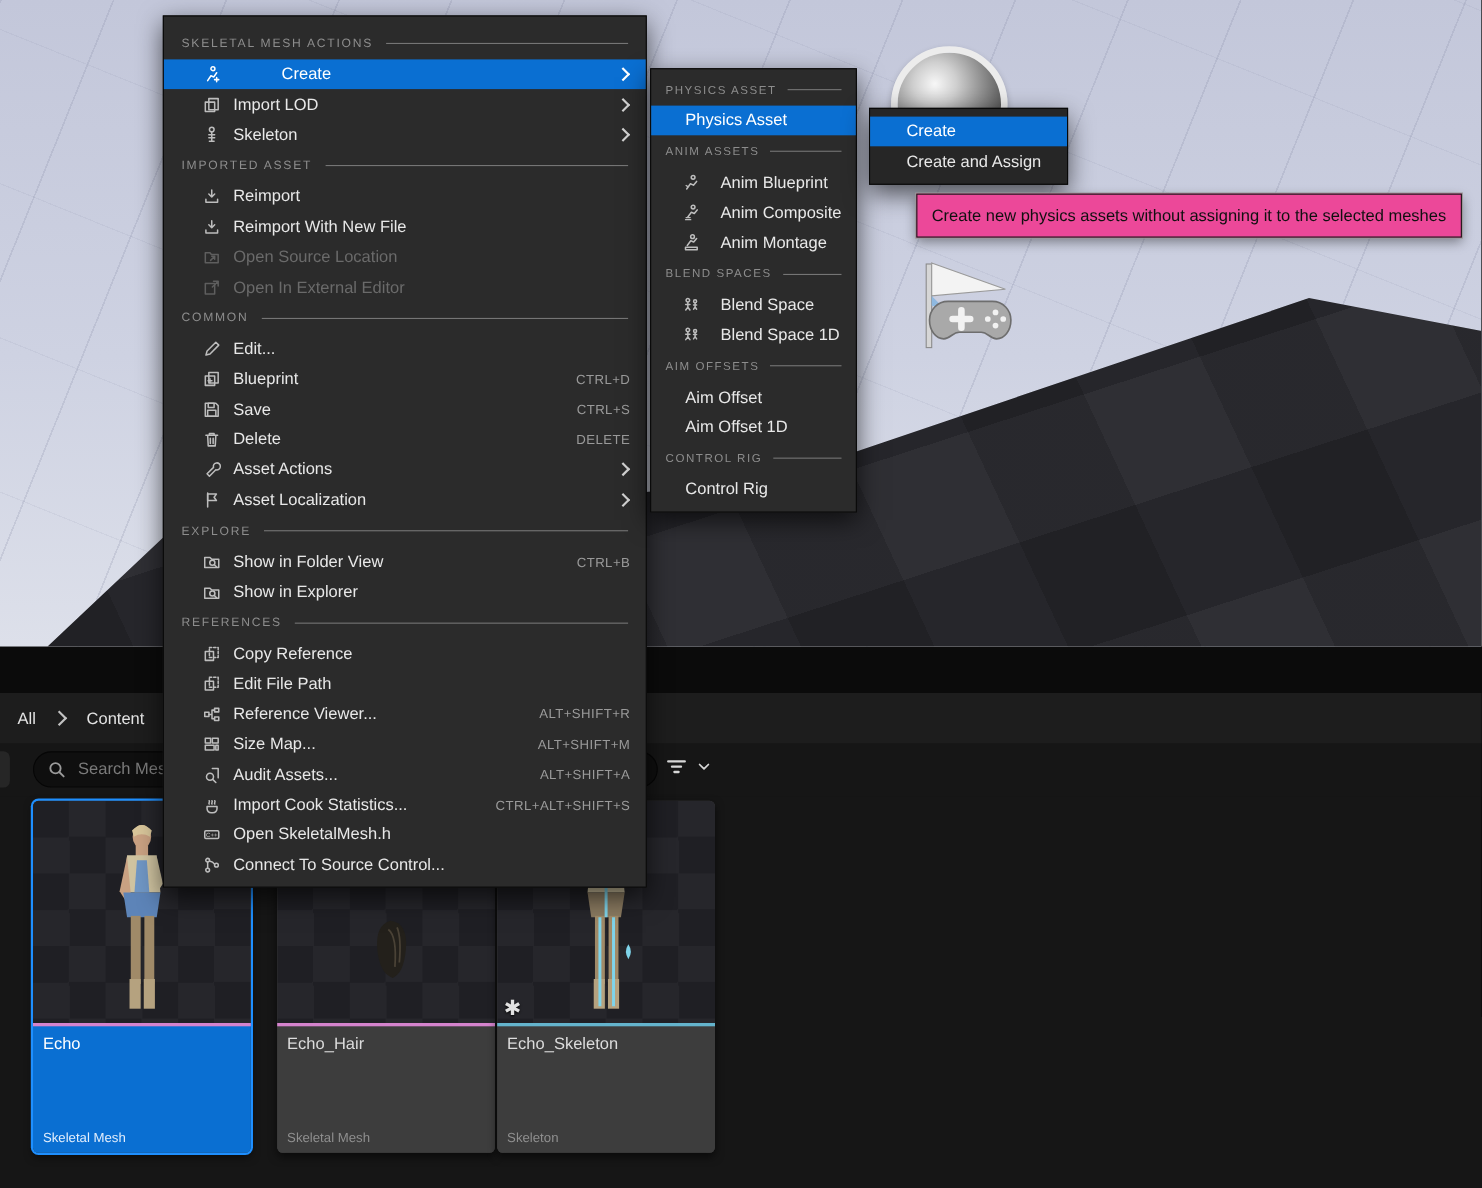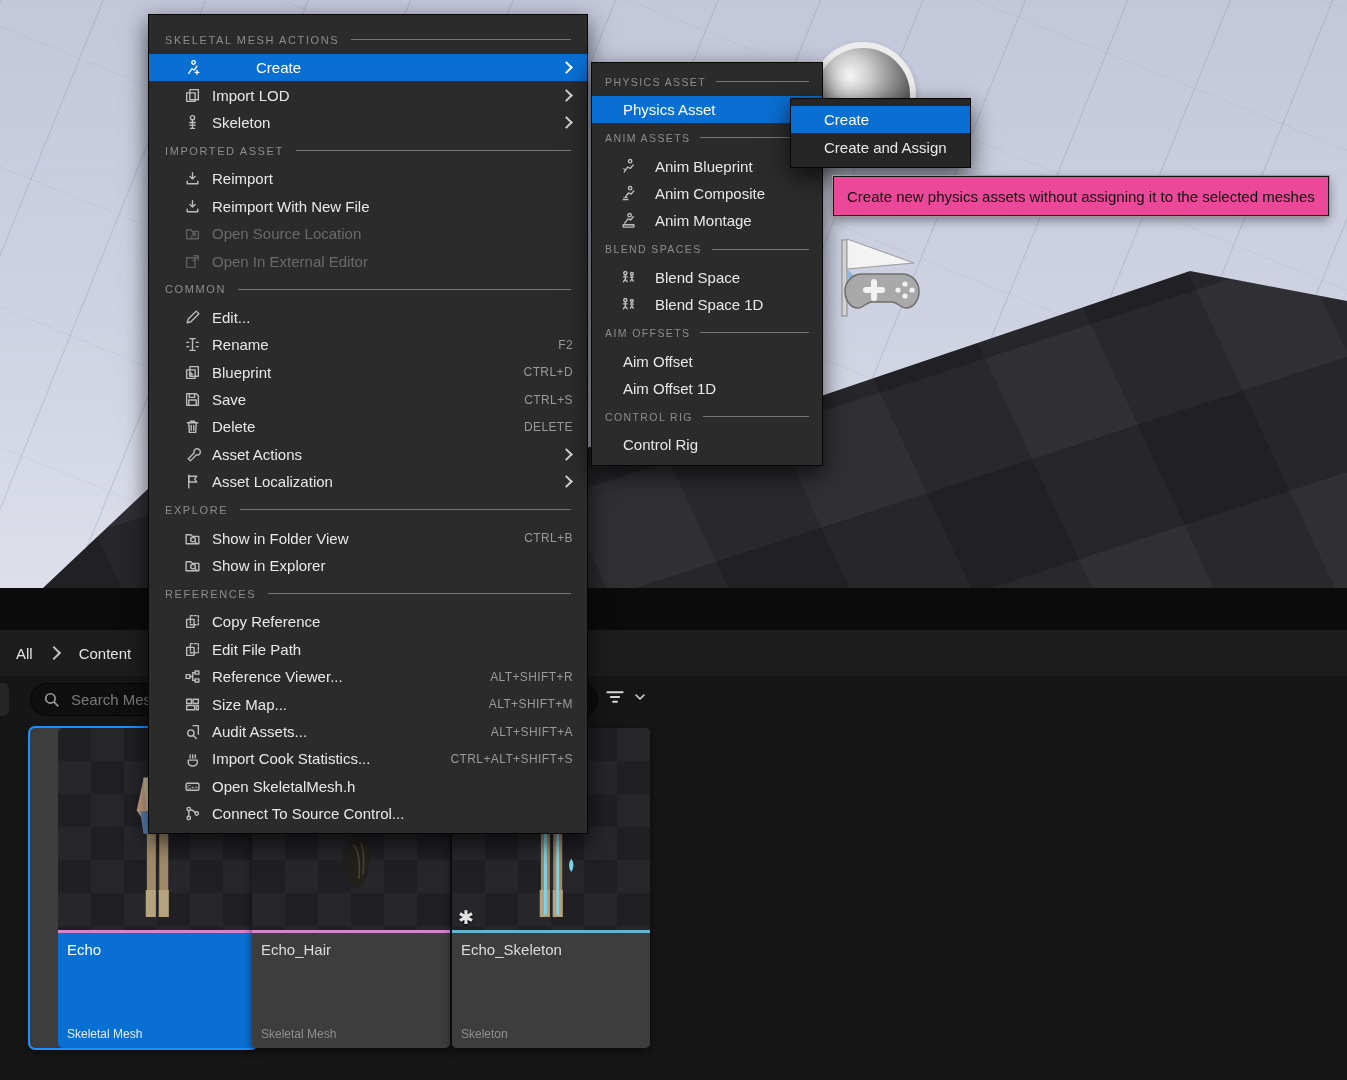--- a/index.html
+++ b/index.html
@@ -56,21 +56,21 @@
   .t-name{padding:8px 9px 0 9px;font-size:15px;color:#dcdcdc;}
   .tile.selected .t-name{color:#fff;}
   .t-type{position:absolute;left:9px;bottom:7px;font-size:12px;color:#8f8f8f;}
   .tile.selected .t-type{color:#e3eefc;}
   .dirty{position:absolute;left:6px;bottom:1px;font-size:19px;color:#e2e2e2;text-shadow:0 1px 2px #000;}
 
   
   .menu{position:absolute;background:#2b2b2b;border:1px solid #070707;
         box-shadow:0 8px 22px rgba(0,0,0,.65);box-sizing:border-box;color:#e8e8e8;}
   .menu-main{left:148px;top:14px;width:440px;padding:10px 0 6px 0;z-index:10;}
-  .menu-sub{left:591px;top:62px;width:232px;padding:4px 0 6px 0;z-index:11;}
+  .menu-sub{left:591px;top:62px;width:188px;padding:4px 0 6px 0;z-index:11;}
   .menu-third{left:790px;top:98px;width:181px;padding:7px 0 6px 0;background:#262626;z-index:12;}
   .mhdr{height:29px;display:flex;align-items:center;gap:12px;padding:0 16px;justify-content:flex-end;}
   .mhdr-t{font-size:11px;letter-spacing:1.6px;color:#8d8d8d;white-space:nowrap;}
   .mhdr-line{flex:1;height:1px;background:#757575;}
   .menu-sub .mhdr{padding:0 13px;gap:10px;}
   .menu-sub .mhdr-t{font-size:10.5px;letter-spacing:1.4px;}
   .mi{height:27.4px;display:flex;align-items:center;padding-right:14px;cursor:default;}
   .mi-ic{width:18px;margin-left:34px;display:flex;justify-content:center;align-items:center;color:#bdbdbd;flex:0 0 auto;}
   .mi-lb{margin-left:11px;font-size:15px;white-space:nowrap;color:#e8e8e8;}
   .mi-sp{flex:1;}
@@ -147,21 +147,21 @@
             </svg>
         </span>
         <span style="display:flex;">
           <svg width="16" height="16" viewBox="0 0 16 16" fill="none" stroke="currentColor" stroke-width="1.6" stroke-linecap="round" stroke-linejoin="round">
               <path d="M4 6l4 4 4-4"></path>
             </svg>
         </span>
       </div>
     </div>
 
-    <div class="tile selected" style="left:30px;padding-left:28px;">
+    <div class="tile selected" style="left:30px;">
       <div class="thumb">
         <svg width="72" height="180" viewBox="0 0 60 160" style="position:absolute;left:63px;top:18px;">
           <ellipse cx="30" cy="13" rx="7.5" ry="9.5" fill="#c9a182"></ellipse>
           <path d="M22 8 q8 -9 16 0 l-1.5 5 q-6.5 -4 -13 0 z" fill="#d8c59a"></path>
           <rect x="25" y="20" width="10" height="9" fill="#c9a182"></rect>
           <path d="M18 28 h24 l3 30 h-30 z" fill="#cfc3a0"></path>
           <path d="M26 32 h8 l2 26 h-12 z" fill="#6f96c4"></path>
           <path d="M18 29 l-6 28 5 8 4-6 z" fill="#c9a182"></path>
           <path d="M42 29 l5 22 -4 6 -4-5 z" fill="#cfc3a0"></path>
           <path d="M15 58 h30 l-3 20 h-24 z" fill="#5d84b8"></path>
@@ -307,31 +307,20 @@
           <svg width="17" height="17" viewBox="0 0 16 16" fill="none" stroke="currentColor" stroke-width="1.3" stroke-linecap="round" stroke-linejoin="round">
             <path d="M3 13l1-3.5L11.5 2l2.5 2.5L6.5 12 3 13z"></path>
           </svg>
         </span>
         <span class="mi-lb">Edit...</span>
         <span class="mi-sp"></span>
       </div>
       <div class="mi">
         <span class="mi-ic">
           <svg width="17" height="17" viewBox="0 0 16 16" fill="none" stroke="currentColor" stroke-width="1.3" stroke-linecap="round" stroke-linejoin="round">
-            <path d="M5.5 2.5h5M8 2.5v11M5.5 13.5h5"></path>
-            <path d="M2.5 6h2M2.5 10h2M11.5 6h2M11.5 10h2" stroke-width="1.1"></path>
-          </svg>
-        </span>
-        <span class="mi-lb">Rename</span>
-        <span class="mi-sp"></span>
-        <span class="mi-sc">F2</span>
-      </div>
-      <div class="mi">
-        <span class="mi-ic">
-          <svg width="17" height="17" viewBox="0 0 16 16" fill="none" stroke="currentColor" stroke-width="1.3" stroke-linecap="round" stroke-linejoin="round">
             <rect x="5.5" y="2.5" width="8" height="9"></rect>
             <rect x="2.5" y="5.5" width="8" height="8"></rect>
             <path d="M6.5 7.8v3.4M4.8 9.5h3.4" stroke-width="1.2"></path>
           </svg>
         </span>
         <span class="mi-lb">Blueprint</span>
         <span class="mi-sp"></span>
         <span class="mi-sc">CTRL+D</span>
       </div>
       <div class="mi">

